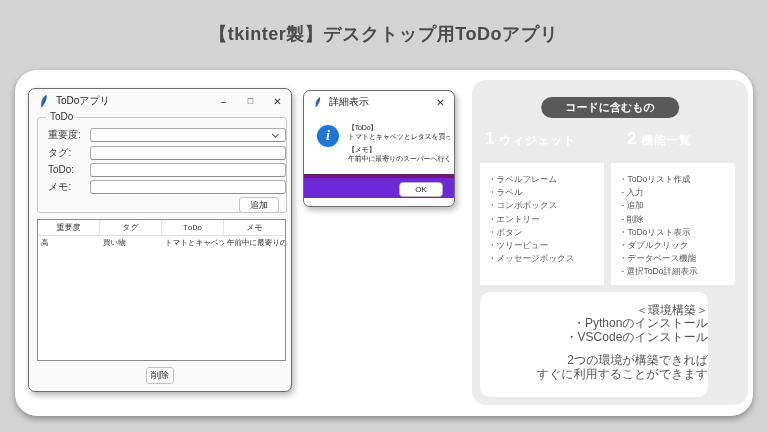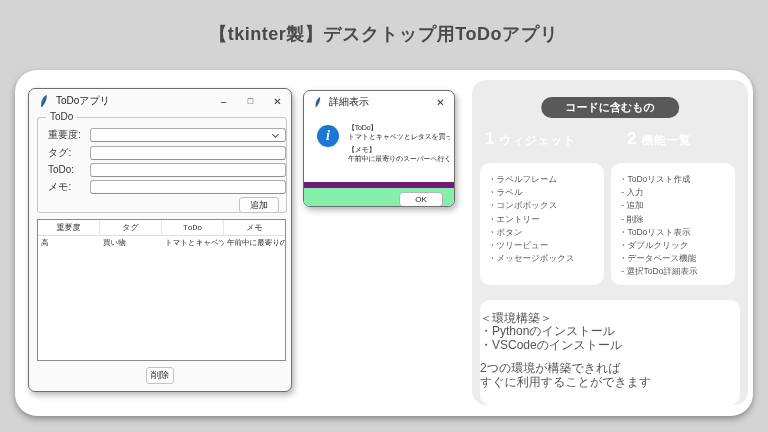--- a/index.html
+++ b/index.html
@@ -56,44 +56,44 @@
   #detail-dialog { left:288px; top:20px; width:152px; height:117px; background:#fff; }
   #detail-dialog .titlebar { height:22px; }
   .dlg-body { position:relative; height:71px; background:#fff; }
   .info-icon { position:absolute; left:13px; top:12px; width:22px; height:22px;
     border-radius:50%; background:#1e76d3; color:#fff; display:flex; align-items:center;
     justify-content:center; font-family:"Liberation Serif", serif; font-style:italic;
     font-weight:bold; font-size:14px; }
   .dlg-msg { position:absolute; left:44px; top:10px; right:4px; font-size:7px;
     line-height:9px; color:#1a1a1a; letter-spacing:-.2px; white-space:nowrap; overflow:hidden; }
   .dlg-msg .gap { height:4px; }
-  .dlg-footer { position:absolute; left:0; bottom:0; width:100%; height:24px;
-    background:#86efac; border-top:6px solid #701a75; }
+  .dlg-footer { position:absolute; left:0; bottom:8px; width:100%; height:24px;
+    background:#6d28d9; border-top:4px solid #701a75; }
   #ok-btn { position:absolute; right:11px; top:4px; width:44px; height:15px;
     border-radius:4px; border-color:#b5b5b5; font-size:8px; }
 
   
   .right-panel { position:absolute; left:457px; top:10px; width:276px; height:325px;
     background:#ececec; border-radius:14px;padding-left:32px; }
   .pill { position:absolute; left:50%; transform:translateX(-50%); top:17px;
     height:21px; padding:0 24px; background:#595959; border-radius:11px; color:#fff;
     font-size:11px; font-weight:bold; display:flex; align-items:center; white-space:nowrap; }
   .sec-hdr { position:absolute; top:49px; display:flex; align-items:baseline; gap:5px;
     color:#ffffff; font-weight:bold; }
   .sec-hdr .num { font-size:17px; }
   .sec-hdr .lbl { font-size:11.5px; letter-spacing:1px; }
   #sec-hdr-1 { left:13px; }
   #sec-hdr-2 { left:155px; }
   .list-card { position:absolute; top:83px; width:124px; height:122px; background:#fff;
-    border-radius:10px; padding:10px 8px; }
+    border-radius:0; padding:10px 8px; }
   #list-card-1 { left:8px; }
   #list-card-2 { left:139px; }
   .list-card .li { font-size:8.5px; line-height:13.2px; color:#555; white-space:pre; }
-  .env-card { position:absolute; left:8px; top:220px; width:260px; height:105px;
-    background:#fff; border-radius:10px; text-align:left; color:#555; padding-top:11px; }
+  .env-card { position:absolute; left:8px; top:212px; width:228px; height:105px;
+    background:#fff; border-radius:10px; text-align:right; color:#555; padding-top:11px; }
   .env-card .eh { font-size:12px; line-height:14px; }
   .env-card .ei { font-size:12px; line-height:13.5px; }
   .env-card .sp { height:10px; }
   .env-card .en { font-size:12px; line-height:13.5px; }
 
   .feather { display:block; }
 </style>
 </head>
 <body>
 

